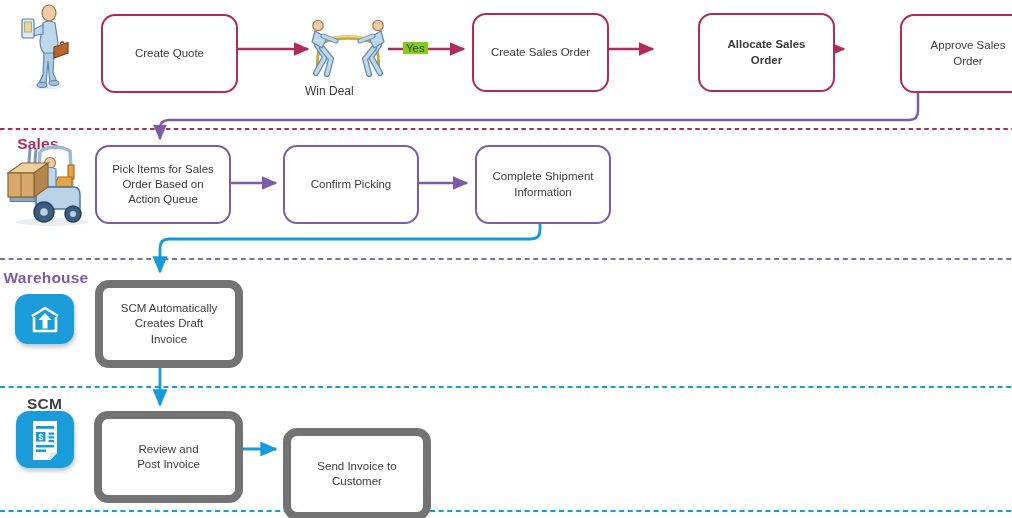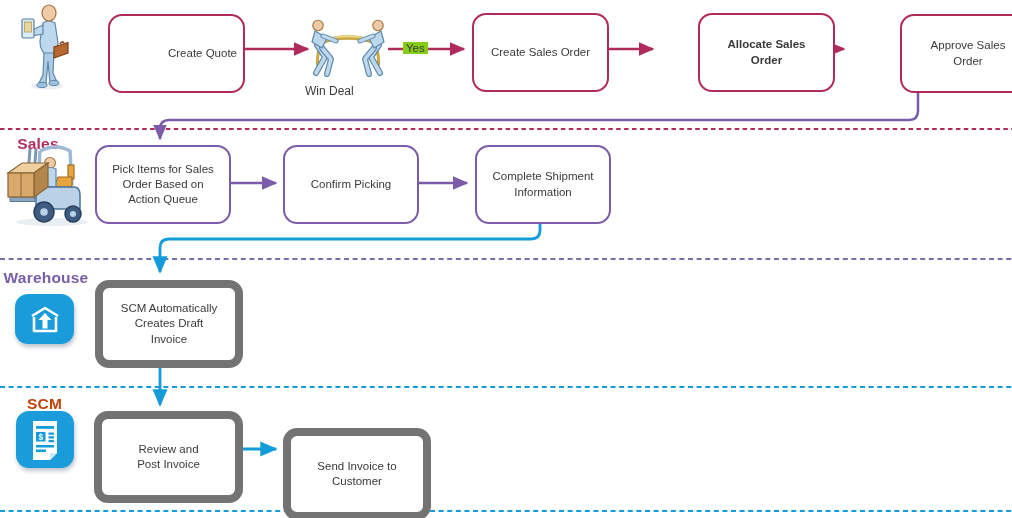--- a/index.html
+++ b/index.html
@@ -9,37 +9,37 @@
 
   
   .node{position:absolute;z-index:2;background:#ffffff;border-radius:14px;
         display:flex;align-items:center;justify-content:center;text-align:center;
         color:#3a3a3a;font-size:11.5px;line-height:1.32;}
   .node .nlabel{white-space:pre-line;padding:2px 6px;}
   .c{border:2.5px solid #b12a5c;}
   .p{border:2.5px solid #7a5ca8;}
   .b{border:8px solid #737373;}
 
-  #n-create-quote{left:108px;top:14px;width:133px;height:75px;justify-content:flex-end;}
+  #n-create-quote{left:101px;top:14px;width:133px;height:75px;}
   #n-create-sales-order{left:472px;top:13px;width:133px;height:75px;}
   #n-allocate-sales-order{left:698px;top:13px;width:133px;height:75px;font-weight:bold;}
   #n-approve-sales-order{left:900px;top:14px;width:132px;height:75px;}
   #n-pick-items{left:95px;top:145px;width:132px;height:75px;}
   #n-confirm-picking{left:283px;top:145px;width:132px;height:75px;}
   #n-complete-shipment{left:475px;top:145px;width:132px;height:75px;}
   #n-scm-auto-invoice{left:95px;top:280px;width:132px;height:72px;}
   #n-review-post-invoice{left:94px;top:411px;width:133px;height:76px;}
   #n-send-invoice{left:283px;top:428px;width:132px;height:76px;}
 
   
   .lane-label{position:absolute;z-index:2;font-weight:bold;font-size:15.5px;
               letter-spacing:.2px;text-align:center;white-space:pre-line;line-height:1.08;margin-top:40px;}
   #lbl-sales{left:8px;top:96px;width:60px;color:#b12a5c;}
   #lbl-warehouse{left:0px;top:230px;width:92px;color:#7a5ca8;}
-  #lbl-scm{left:14px;top:356px;width:61px;color:#c2410c;}
+  #lbl-scm{left:14px;top:356px;width:61px;color:#404040;}
   #lbl-accounting{left:0px;top:474px;width:90px;color:#149cda;font-size:15px;}
 
   
   .anno{position:absolute;z-index:2;color:#3a3a3a;}
   #lbl-win-deal{left:305px;top:84px;width:86px;text-align:left;font-size:12px;}
   #lbl-yes{left:403px;top:42px;font-size:11.5px;background:#84cc16;padding:0 3px;}
 
   
   .clipart{position:absolute;z-index:2;}
   #ic-sales{left:16px;top:3px;}

